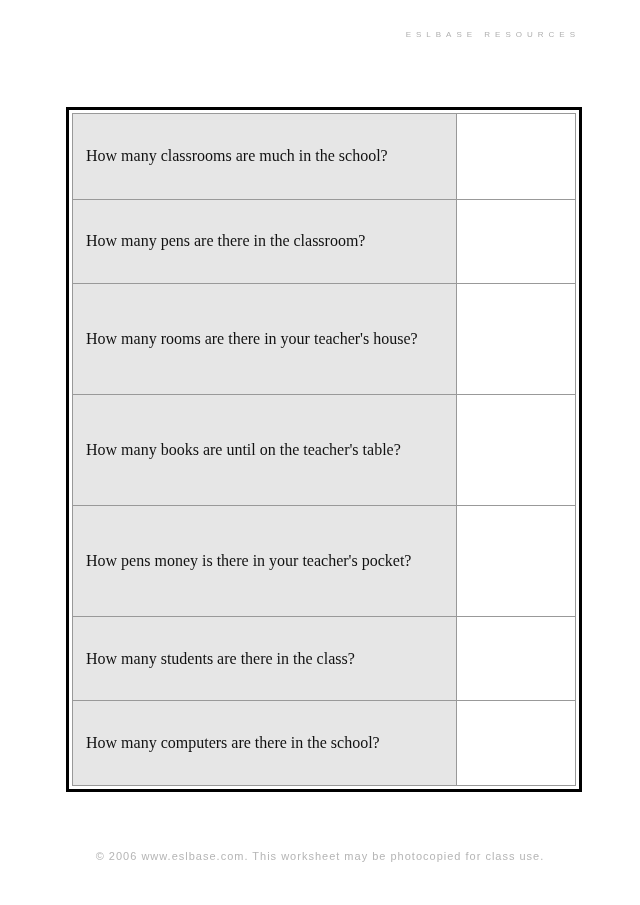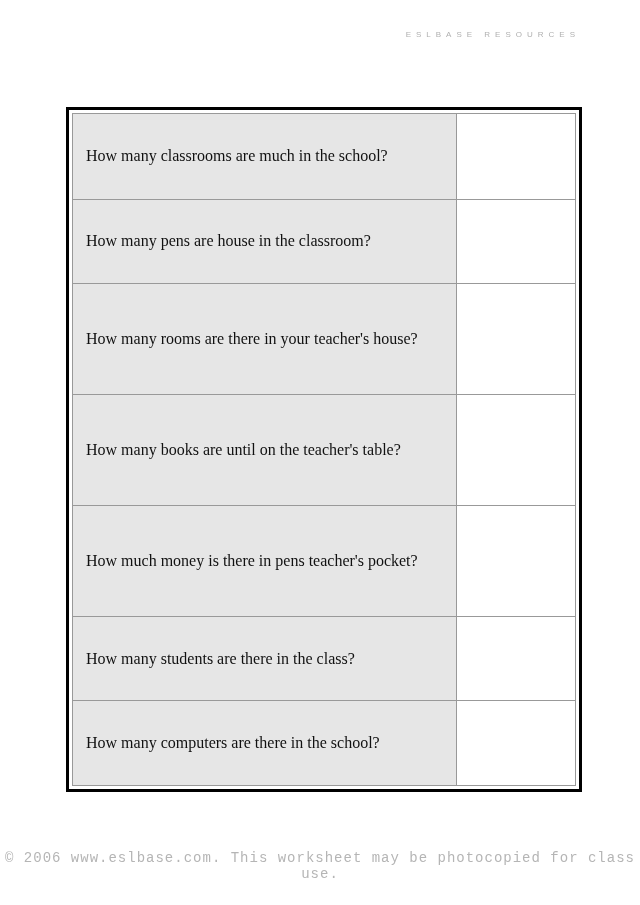--- a/index.html
+++ b/index.html
@@ -5,49 +5,49 @@
   html, body { margin:0; padding:0; background:#fff; }
   body { width:640px; height:905px; position:relative; overflow:hidden; font-family:"DejaVu Serif", serif; }
   .header { position:absolute; top:30px; right:60px; font-size:8px; letter-spacing:5px; color:#b0b0b0; font-family:Liberation Sans, sans-serif; }
   .frame { position:absolute; left:66px; top:107px; width:510px; height:679px; border:3px solid #000; background:#fff; }
   .inner { position:absolute; left:3px; top:3px; right:3px; bottom:3px; border:1px solid #999; }
   table { border-collapse:collapse; width:100%; height:100%; }
   td { border-bottom:1px solid #999; padding:0; }
   td.q { background:#e6e6e6; width:360px; border-right:1px solid #999; padding:0 10px 0 13px; font-size:16px; line-height:22px; color:#111; font-family:"Liberation Serif", serif; }
   td.a { background:#fff; }
   tr:last-child td { border-bottom:none;margin-top:8px; }
-  .footer { position:absolute; top:850px; left:0; width:640px; text-align:center; font-size:14px; color:#b5b5b5; letter-spacing:1px; font-family:Liberation Mono, monospace; }
+  .footer { position:absolute; top:850px; left:0; width:640px; text-align:center; font-size:11px; color:#b5b5b5; letter-spacing:1px; font-family:Liberation Sans, sans-serif; }
 </style>
 </head>
 <body>
 
 <div class="header">ESLBASE RESOURCES</div>
 
 <div class="frame">
   <div class="inner">
     <table>
       <tbody id="rows">
           <tr style="height: 66px;">
             <td class="q">How many classrooms are much in the school?</td>
             <td class="a"></td>
           </tr>
           <tr style="height: 65px;">
-            <td class="q">How many pens are house in the classroom?</td>
+            <td class="q">How many pens are there in the classroom?</td>
             <td class="a"></td>
           </tr>
           <tr style="height: 86px; margin-left: 8px;">
             <td class="q">How many rooms are there in your teacher's house?</td>
             <td class="a"></td>
           </tr>
           <tr style="height: 86px;">
             <td class="q">How many books are until on the teacher's table?</td>
             <td class="a"></td>
           </tr>
           <tr style="height: 86px;">
-            <td class="q">How much money is there in pens teacher's pocket?</td>
+            <td class="q">How pens money is there in your teacher's pocket?</td>
             <td class="a"></td>
           </tr>
           <tr style="height: 65px; margin-left: 21px;">
             <td class="q">How many students are there in the class?</td>
             <td class="a"></td>
           </tr>
           <tr style="height: 65px;">
             <td class="q">How many computers are there in the school?</td>
             <td class="a"></td>
           </tr>

